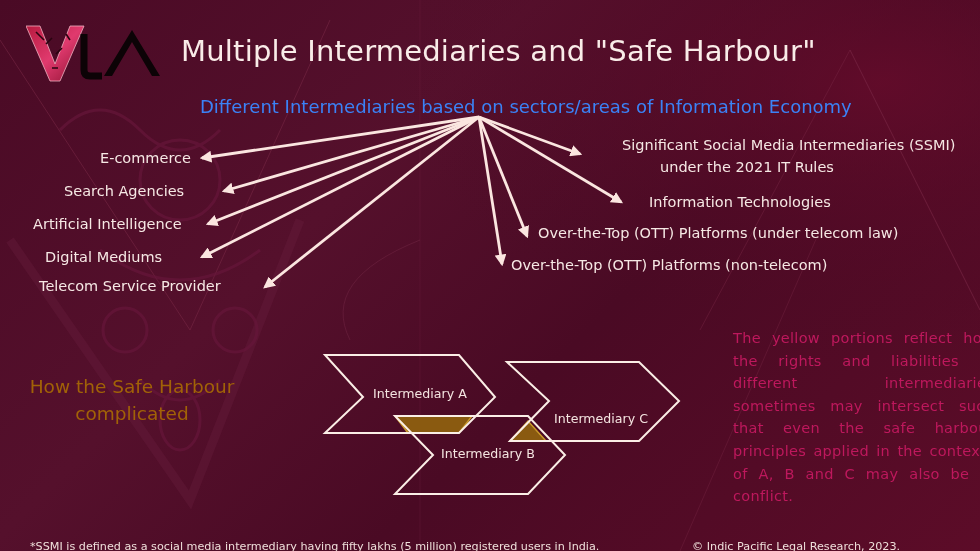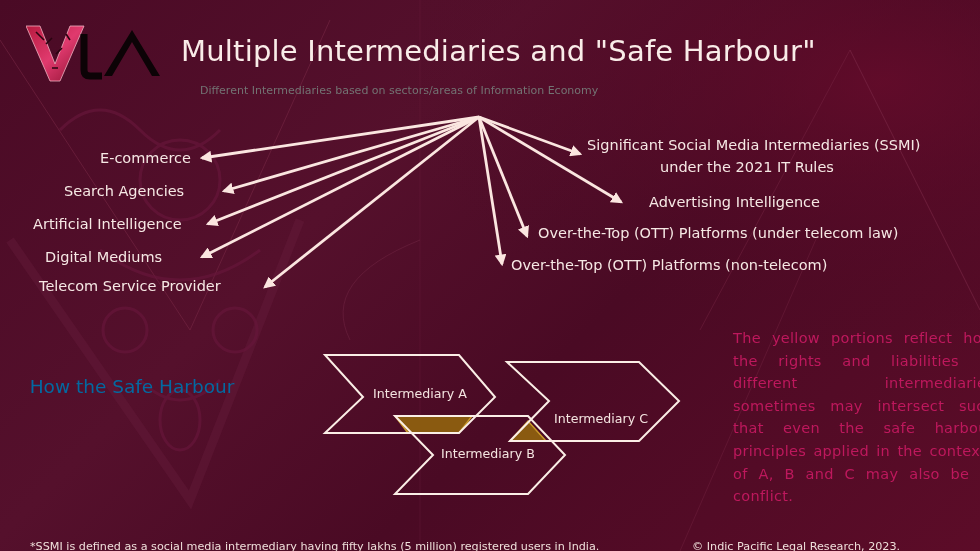--- a/index.html
+++ b/index.html
@@ -9,26 +9,26 @@
       color: #f6e8e4;
       background: linear-gradient(135deg, #4a0a25 0%, #55102c 35%, #4a0a24 60%, #5c0c28 100%);
     }
     .bg-layer { position: absolute; inset: 0; pointer-events: none; }
     .abs { position: absolute; }
     .title {
       left: 181px; top: 34px; font-size: 29px; font-weight: normal;
       white-space: nowrap; letter-spacing: 0.2px; color: #f9ece8;
     }
     .subtitle {
-      left: 200px; top: 84px; font-size: 11px; white-space: nowrap; color: #737373;
+      left: 200px; top: 96px; font-size: 18px; white-space: nowrap; color: #3b82f6;
     }
     .label { font-size: 14.5px; white-space: nowrap; color: #f6e8e4; }
     .heading-left {
       left: 14px; top: 373px; width: 236px; text-align: center;
-      font-size: 18.5px; line-height: 27px; color: #0369a1;
+      font-size: 18.5px; line-height: 27px; color: #a16207;
     }
     .explain {
       left: 689px; top: 327px; width: 261px; font-size: 14.5px;
       line-height: 22.6px; text-align: justify; color: #be185d;
       letter-spacing: 0.3px;
       margin-left: 44px;
     }
     .foot { top: 516px; font-size: 11.2px; color: #efdfda; white-space: nowrap; margin-top: 24px; }
     .chev-label { font-size: 12.6px; color: #f4e4e0; white-space: nowrap; }
   </style>
@@ -101,28 +101,29 @@
     <line x1="479" y1="117" x2="502" y2="264"></line>
   </g>
 </svg>
 
 <div class="abs label" style="left:100px;top:150px">E-commerce</div>
 <div class="abs label" style="left:64px;top:183px">Search Agencies</div>
 <div class="abs label" style="left:33px;top:216px">Artificial Intelligence</div>
 <div class="abs label" style="left:45px;top:249px">Digital Mediums</div>
 <div class="abs label" style="left:39px;top:278px">Telecom Service Provider</div>
 
-<div class="abs label" style="left:587px;top:137px">Significant Social Media Intermediaries (SSMI)</div>
+<div class="abs label" style="left:622px;top:137px">Significant Social Media Intermediaries (SSMI)</div>
 <div class="abs label" style="left:660px;top:159px">under the 2021 IT Rules</div>
-<div class="abs label" style="left:649px;top:194px">Advertising Intelligence</div>
+<div class="abs label" style="left:649px;top:194px">Information Technologies</div>
 <div class="abs label" style="left:538px;top:225px">Over-the-Top (OTT) Platforms (under telecom law)</div>
 <div class="abs label" style="left:511px;top:257px">Over-the-Top (OTT) Platforms (non-telecom)</div>
 
 <div class="abs heading-left">
   <div>How the Safe Harbour</div>
+  <div>complicated</div>
 </div>
 
 <svg class="abs" style="left:0;top:0" width="980" height="551" viewBox="0 0 980 551">
 
   <polygon points="395,416 472,416 459,433 408,433" fill="#8a5a10" stroke="#c99a2a" stroke-width="1.5"></polygon>
   <polygon points="510,441 528,421 546,441" fill="#8a5a10" stroke="#c99a2a" stroke-width="1.5"></polygon>
   <g fill="none" stroke="#fbeee6" stroke-width="2">
     <polygon points="325,355 459,355 495,397 459,433 325,433 363,397"></polygon>
     <polygon points="507,362 639,362 679,401 639,441 510,441 549,401"></polygon>
     <polygon points="395,416 528,416 565,455 528,494 395,494 433,455"></polygon>

